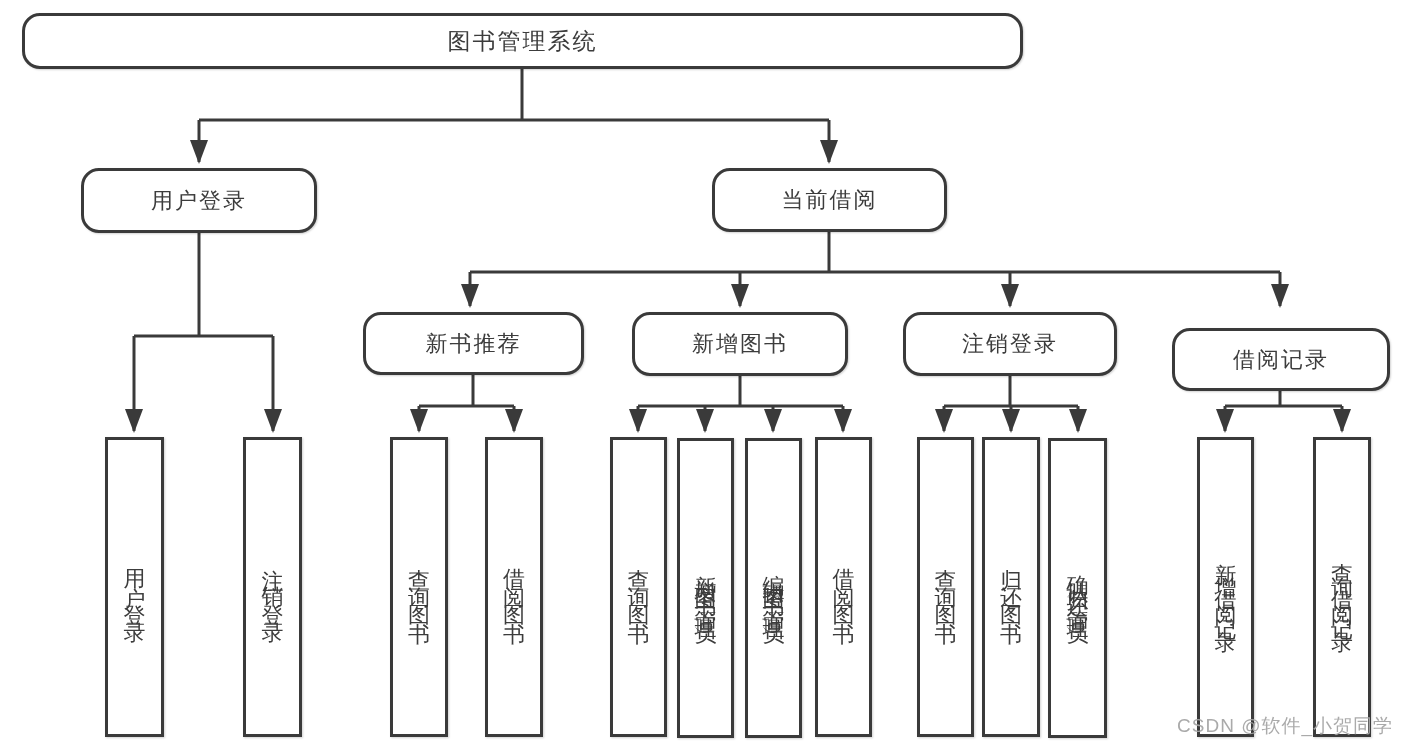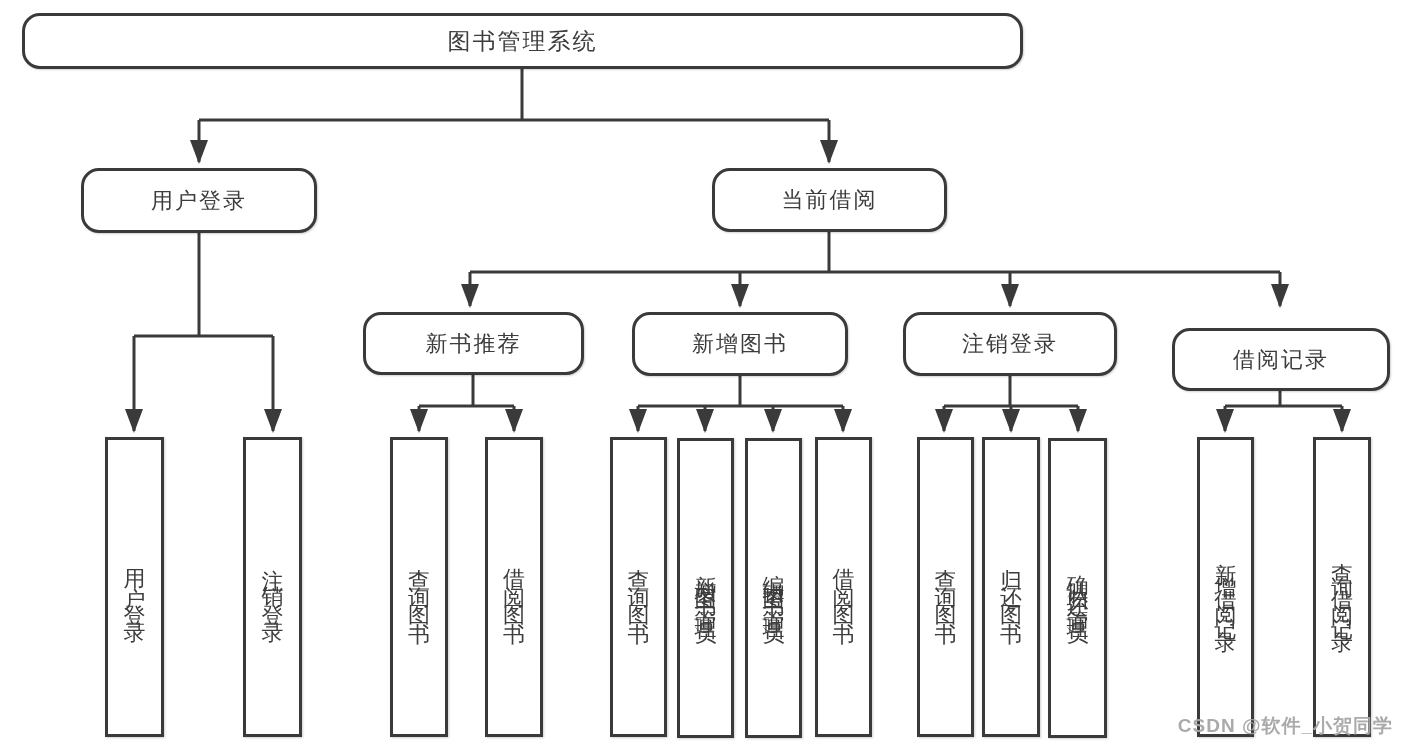--- a/index.html
+++ b/index.html
@@ -42,21 +42,20 @@
   #watermark{
     position:absolute;
     right:12px;
     bottom:8px;
     font-size:19px;
     color:var(--watermark);
     letter-spacing:1px;
     z-index:5;
     opacity:.95;
     pointer-events:none;
-    font-weight:bold;
   }
   path{stroke:var(--line);stroke-width:3;fill:none;}
 </style>
 </head>
 <body>
 
 <div id="stage">
 
   <svg id="wires" viewBox="0 0 1405 747" xmlns="http://www.w3.org/2000/svg">
     <defs>

